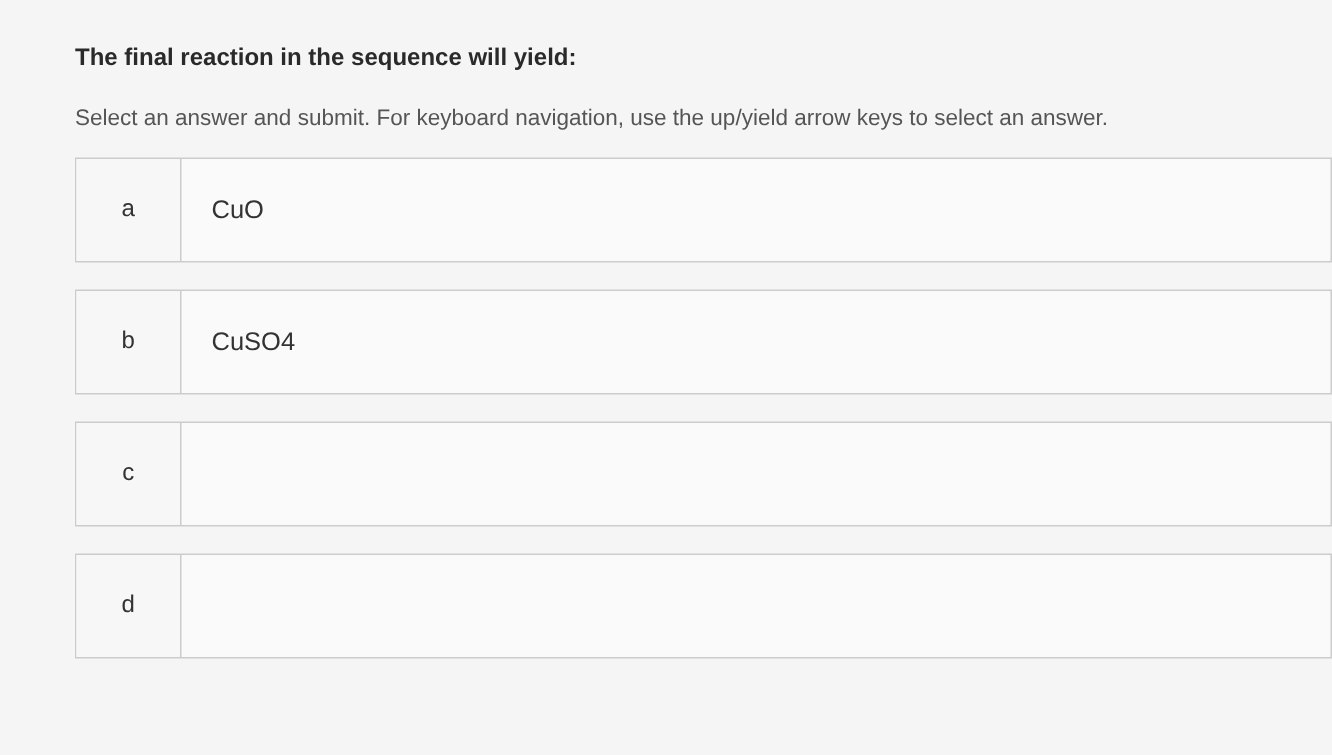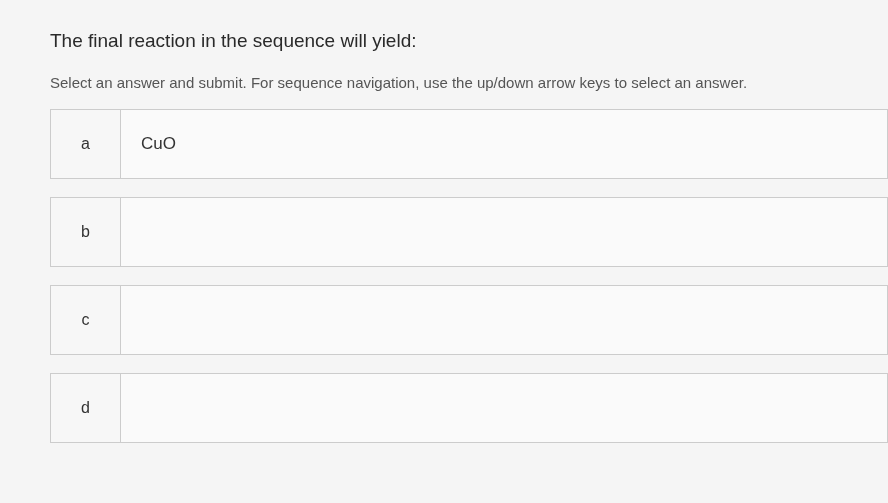--- a/index.html
+++ b/index.html
@@ -9,22 +9,22 @@
   }
   body {
     font-family: Arial, Helvetica, sans-serif;
     background: #f5f5f5;
     width: 888px;
     height: 503px;
     padding: 30px 0 0 50px;
     color: #333;
   }
   .question-title {
-    font-size: 19px;
-    font-weight: 400;
+    font-size: 16px;
+    font-weight: 700;
     color: #2a2a2a;
     margin-bottom: 22px;
   }
   .instruction {
     font-size: 15px;
     color: #555;
     margin-bottom: 18px;
   }
   .options-container {
     display: flex;
@@ -56,31 +56,32 @@
     align-items: center;
     padding-left: 20px;
     font-size: 17px;
     color: #333;
   }
 </style>
 </head>
 <body>
 
 <div class="question-title">The final reaction in the sequence will yield:</div>
-<div class="instruction">Select an answer and submit. For sequence navigation, use the up/down arrow keys to select an answer.</div>
+<div class="instruction">Select an answer and submit. For keyboard navigation, use the up/yield arrow keys to select an answer.</div>
 
 <div class="options-container">
 
   <div class="option-row">
     <div class="option-letter">a</div>
     <div class="option-text">CuO</div>
   </div>
 
   <div class="option-row">
     <div class="option-letter">b</div>
+    <div class="option-text">CuSO4</div>
   </div>
 
   <div class="option-row">
     <div class="option-letter">c</div>
   </div>
 
   <div class="option-row">
     <div class="option-letter">d</div>
   </div>
 

